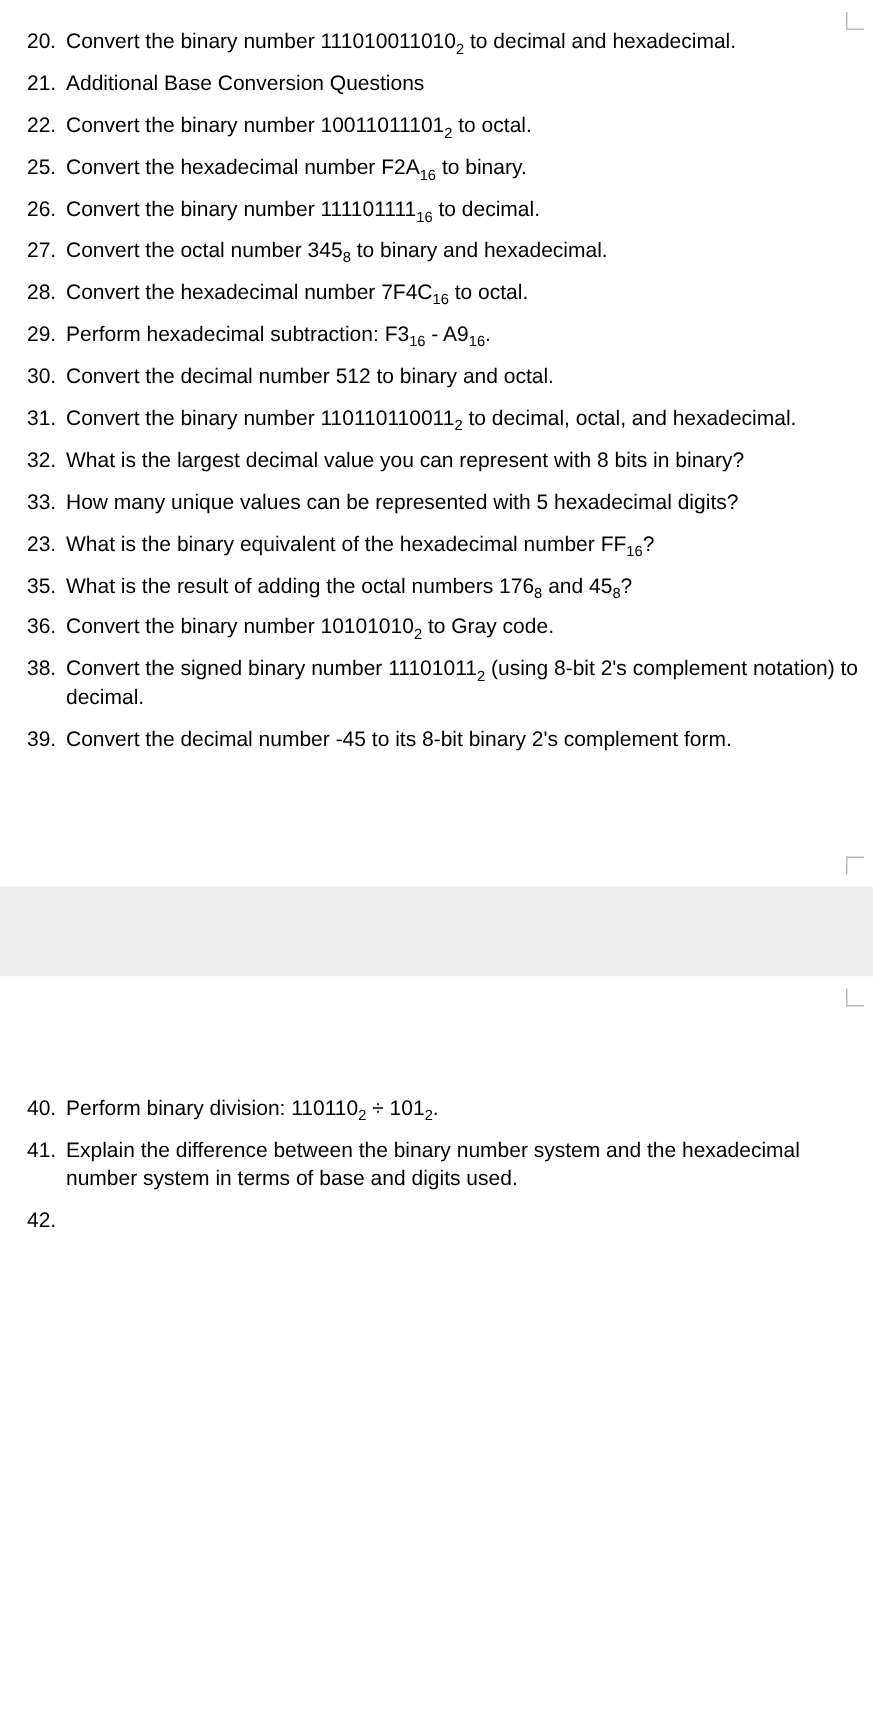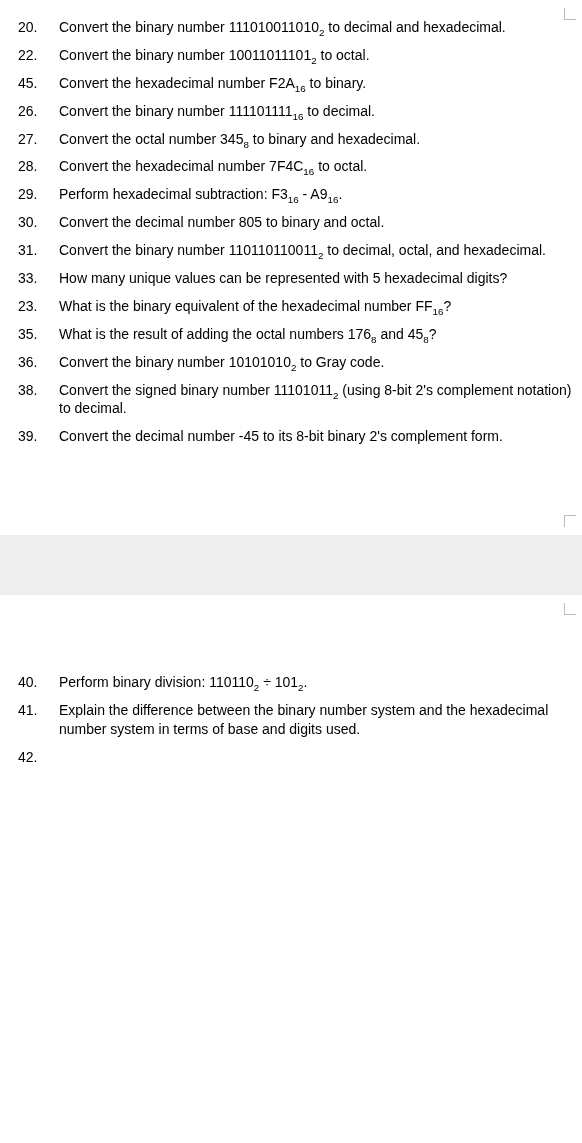--- a/index.html
+++ b/index.html
@@ -27,21 +27,21 @@
     list-style: none;
   }
   ol.qlist > li {
     display: flex;
     margin-bottom: 9px;
   }
   .num {
     min-width: 26px;
     flex-shrink: 0;
   }
-  .txt { flex: 1; margin-left: 15px; }
+  .txt { flex: 1; }
   sub { font-size: 0.7em; vertical-align: sub; line-height: 0; }
   .corner {
     position: absolute;
     width: 12px;
     height: 12px;
     border-color: #bbb;
   }
   .corner.tr { top: 8px; right: 6px; border-bottom: 1px solid #bbb; border-left: 1px solid #bbb; }
   .corner.br { bottom: 8px; right: 6px; border-top: 1px solid #bbb; border-left: 1px solid #bbb; }
   .corner.tr2 { top: 8px; right: 6px; border-bottom: 1px solid #bbb; border-left: 1px solid #bbb; }
@@ -50,50 +50,58 @@
 <body>
 
 <div class="page">
   <div class="corner tr"></div>
   <ol class="qlist" id="list1">
       <li>
         <span class="num">20.</span>
         <span class="txt">Convert the binary number 111010011010<sub>2</sub> to decimal and hexadecimal.</span>
       </li>
       <li>
+        <span class="num">21.</span>
+        <span class="txt">Additional Base Conversion Questions</span>
+      </li>
+      <li>
         <span class="num">22.</span>
         <span class="txt">Convert the binary number 10011011101<sub>2</sub> to octal.</span>
       </li>
       <li>
-        <span class="num">45.</span>
+        <span class="num">25.</span>
         <span class="txt">Convert the hexadecimal number F2A<sub>16</sub> to binary.</span>
       </li>
       <li>
         <span class="num">26.</span>
         <span class="txt">Convert the binary number 111101111<sub>16</sub> to decimal.</span>
       </li>
       <li>
         <span class="num">27.</span>
         <span class="txt">Convert the octal number 345<sub>8</sub> to binary and hexadecimal.</span>
       </li>
       <li>
         <span class="num">28.</span>
         <span class="txt">Convert the hexadecimal number 7F4C<sub>16</sub> to octal.</span>
       </li>
       <li>
         <span class="num">29.</span>
         <span class="txt">Perform hexadecimal subtraction: F3<sub>16</sub> - A9<sub>16</sub>.</span>
       </li>
       <li>
         <span class="num">30.</span>
-        <span class="txt">Convert the decimal number 805 to binary and octal.</span>
+        <span class="txt">Convert the decimal number 512 to binary and octal.</span>
       </li>
       <li>
         <span class="num">31.</span>
         <span class="txt">Convert the binary number 110110110011<sub>2</sub> to decimal, octal, and hexadecimal.</span>
+      </li>
+      <li>
+        <span class="num">32.</span>
+        <span class="txt">What is the largest decimal value you can represent with 8 bits in binary?</span>
       </li>
       <li>
         <span class="num">33.</span>
         <span class="txt">How many unique values can be represented with 5 hexadecimal digits?</span>
       </li>
       <li>
         <span class="num">23.</span>
         <span class="txt">What is the binary equivalent of the hexadecimal number FF<sub>16</sub>?</span>
       </li>
       <li>

